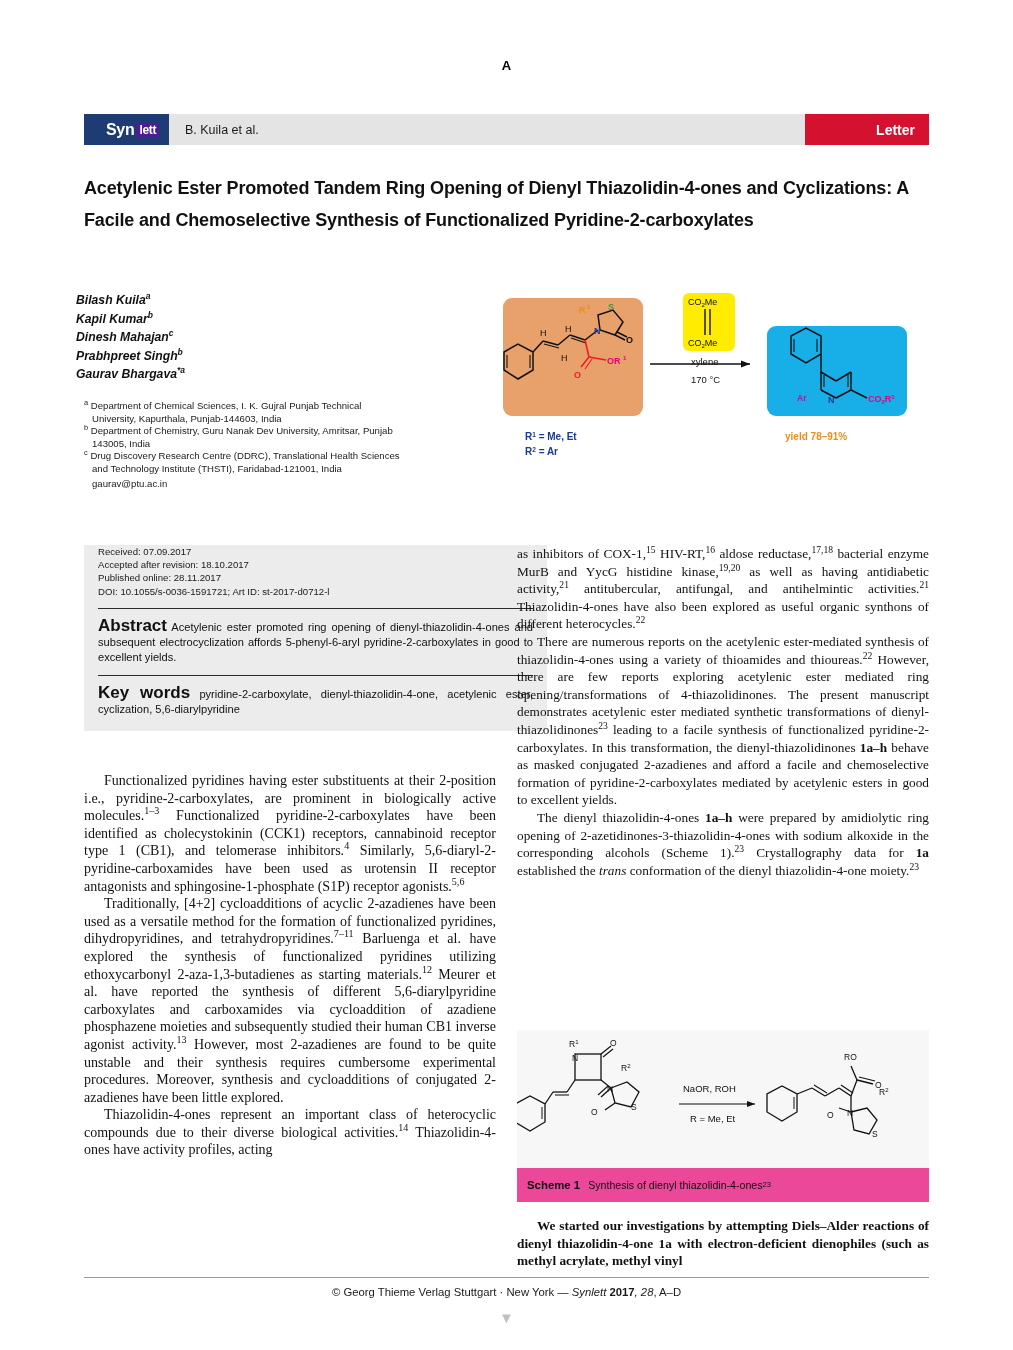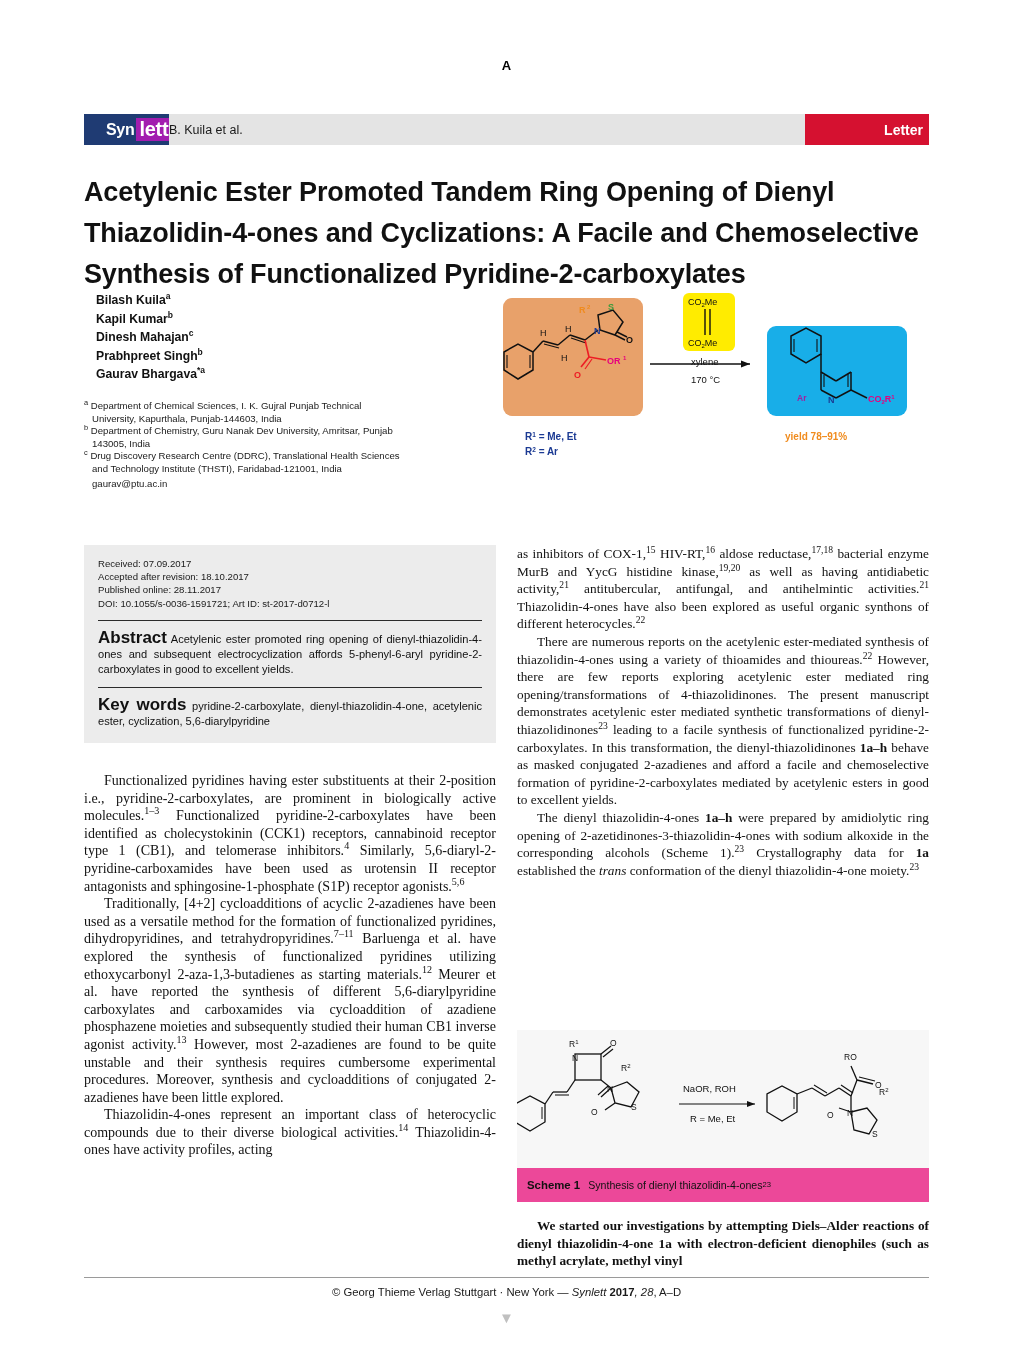--- a/index.html
+++ b/index.html
@@ -23,63 +23,63 @@
   .runhead{
     position:absolute;left:84px;top:114px;width:845px;height:31px;
     display:flex;align-items:stretch;
   }
   .logo-box{
     width:85px;background:#1f3b73;display:flex;align-items:center;
     justify-content:flex-start;padding-left:22px;box-sizing:border-box;
   }
   .logo-syn{color:#ffffff;font-weight:bold;font-size:16px;letter-spacing:-0.3px;}
   .logo-lett{
-    background:#a21caf;color:#ffffff;font-weight:bold;font-size:20px;
+    background:#4c1d95;color:#ffffff;font-weight:bold;font-size:12px;
     padding:0 3px;margin-left:2px;letter-spacing:-0.3px;
   }
   .runhead-mid{
-    flex:1;background:#e4e4e4;display:flex;align-items:center;padding-left:0;
+    flex:1;background:#e4e4e4;display:flex;align-items:center;padding-left:16px;
     font-size:12.5px;color:#1a1a1a;box-sizing:border-box;
   }
   .runhead-right{
     width:124px;background:#d51130;color:#fff;font-weight:bold;font-size:14px;
-    display:flex;align-items:center;justify-content:flex-end;padding-right:6px;
+    display:flex;align-items:center;justify-content:flex-end;padding-right:14px;
     box-sizing:border-box;
   }
 
   
   .title{
     position:absolute;left:84px;top:172px;width:845px;
-    font-size:27px;line-height:41px;font-weight:bold;color:#111;
+    font-size:18px;line-height:32px;font-weight:bold;color:#111;
     letter-spacing:-0.15px;
   }
 
   
   .authors{
-    position:absolute;left:96px;top:291px;width:330px;
+    position:absolute;left:76px;top:291px;width:330px;font-style:italic;
   }
   .author{
     font-size:12.2px;font-weight:bold;line-height:18.5px;color:#111;
   }
   .author sup{font-size:8.5px;font-weight:bold;}
   .affils{
     position:absolute;left:84px;top:400px;width:318px;
     font-size:9.6px;line-height:12.6px;color:#1a1a1a;
   }
   .affil{margin-bottom:0px;padding-left:8px;text-indent:-8px;}
   .affil sup{font-size:7.4px;}
   .email{padding-left:8px;margin-top:2px;}
 
   
   .ga{position:absolute;left:495px;top:288px;width:440px;height:190px;}
 
   
   .infobox{
-    position:absolute;left:84px;top:545px;width:412px;
-    background:#ececec;padding:12px 14px 14px 14px;box-sizing:border-box;
+    position:absolute;left:84px;top:545px;width:463px;
+    background:#ececec;padding:0 14px 14px 14px;box-sizing:border-box;
   }
   .dates{font-size:9.6px;line-height:13.2px;color:#1a1a1a;}
   .rule{border-top:1px solid #2b2b2b;margin:10px 0 9px 0;}
   .abstract,.keywords{
     font-size:11.1px;line-height:15px;text-align:justify;color:#111;
   }
   .abstract b,.keywords b{font-size:17px;}
 
   
   .col-left{

